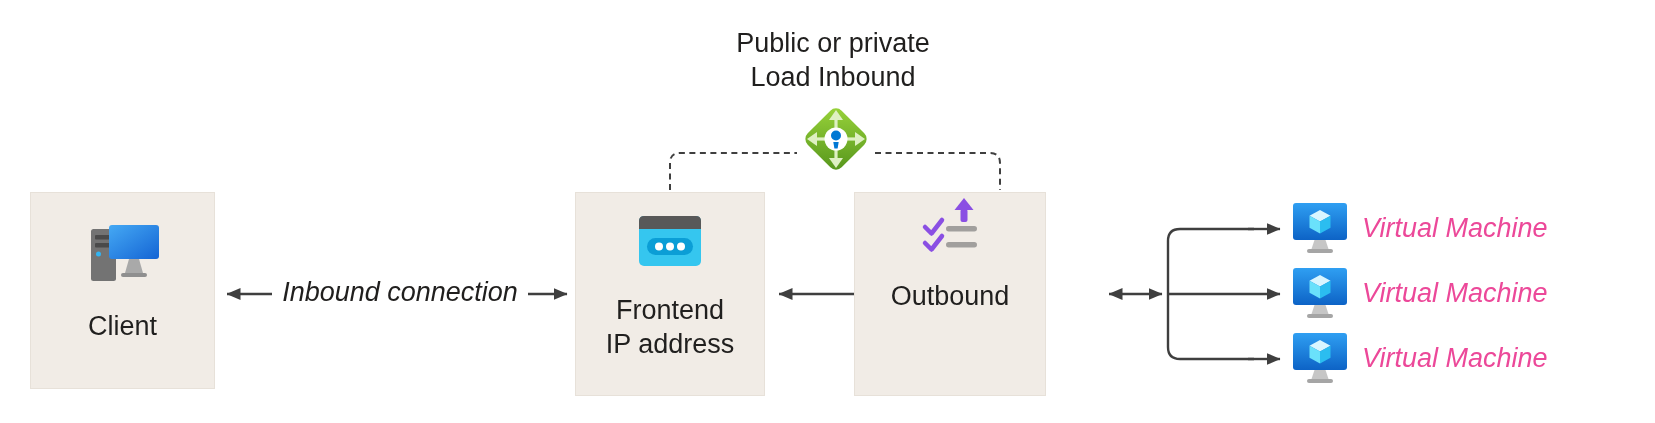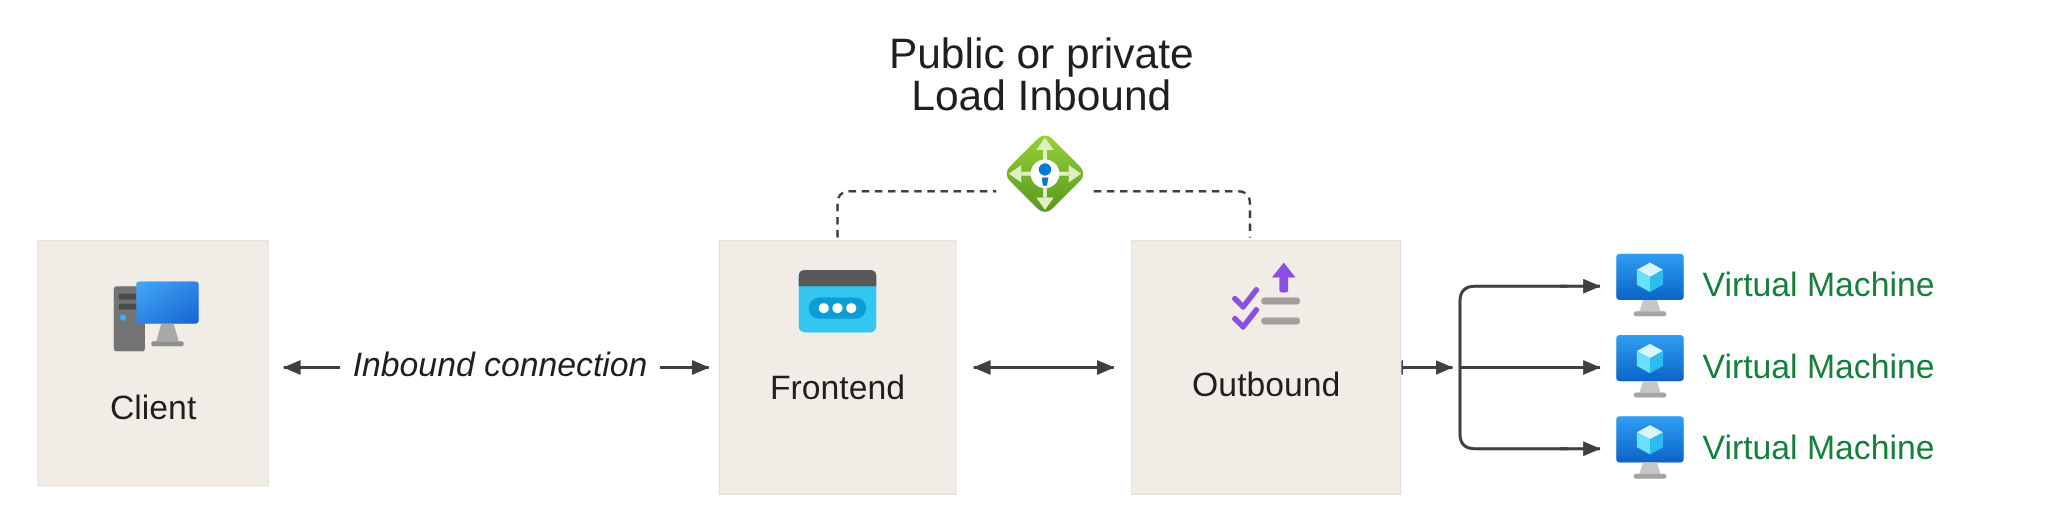--- a/index.html
+++ b/index.html
@@ -4,23 +4,23 @@
 <style>
   * { box-sizing: border-box; }
   html,body { margin:0; padding:0; background:#ffffff; }
   body { font-family:"Liberation Sans", sans-serif; }
   .canvas { position:relative; width:1655px; height:423px; background:#ffffff; overflow:hidden; }
   .layer { position:absolute; left:0; top:0; width:1655px; height:423px; }
   .ln   { stroke:#3f3f3f; stroke-width:2.4; fill:none; }
   .dash { stroke:#3f3f3f; stroke-width:2;   fill:none; stroke-dasharray:6 4.5; }
   .node { position:absolute; background:#f1ece6; border:1px solid #e7e1d9; display:flex; flex-direction:column; align-items:center; }
   .node-label { font-size:27px; line-height:34px; color:#201f1e; text-align:center; }
-  .title { position:absolute; text-align:center; font-size:34px; line-height:34px; color:#201f1e; white-space:nowrap; transform:translateX(-50%); }
+  .title { position:absolute; text-align:center; font-size:27px; line-height:34px; color:#201f1e; white-space:nowrap; transform:translateX(-50%); }
   .float-label { position:absolute; font-size:27px; color:#201f1e; white-space:nowrap; transform:translateX(-50%);font-style:italic; }
-  .vm-label { position:absolute; font-size:27px; color:#15803d; white-space:nowrap; }
+  .vm-label { position:absolute; font-size:27px; color:#ec4899; white-space:nowrap;font-style:italic; }
   .abs { position:absolute; }
 </style>
 </head>
 <body>
 
 <div class="canvas">
 
   <svg class="layer" width="1655" height="423" viewBox="0 0 1655 423">
     <defs>
       <marker id="ah" viewBox="0 0 14 12" markerWidth="14" markerHeight="12" refX="13.5" refY="6" orient="auto-start-reverse" markerUnits="userSpaceOnUse">
@@ -99,24 +99,25 @@
     <svg width="64" height="52" viewBox="0 0 64 52">
       <rect x="1" y="1" width="62" height="50" rx="5" fill="#35c6ef"></rect>
       <path d="M1 14 L1 6 Q1 1 6 1 L58 1 Q63 1 63 6 L63 14 Z" fill="#585858"></path>
       <rect x="9" y="23" width="46" height="17" rx="8.5" fill="#0b9ed6"></rect>
       <circle cx="21" cy="31.5" r="4" fill="#ffffff"></circle>
       <circle cx="32" cy="31.5" r="4" fill="#ffffff"></circle>
       <circle cx="43" cy="31.5" r="4" fill="#ffffff"></circle>
     </svg>
     <div class="node-label" style="margin-top:26px;">
       <div>Frontend</div>
+      <div>IP address</div>
     </div>
   </div>
 
-  <div class="node" style="left:905px; top:192px; width:216px; height:204px; padding-top:16px;">
+  <div class="node" style="left:854px; top:192px; width:192px; height:204px; padding-top:4px;">
     <svg width="58" height="58" viewBox="0 0 58 58">
       <g fill="#8a4fe3">
         <path d="M43 1 L52.5 13 L33.5 13 Z"></path>
         <rect x="39.5" y="12" width="7" height="13" rx="2"></rect>
       </g>
       <rect x="25" y="29" width="31" height="5.5" rx="2.75" fill="#a19f9d"></rect>
       <rect x="25" y="45" width="31" height="5.5" rx="2.75" fill="#a19f9d"></rect>
       <g stroke="#8a4fe3" stroke-width="4.5" fill="none" stroke-linecap="round" stroke-linejoin="round">
         <path d="M4 30 L10.5 36.5 L21 23"></path>
         <path d="M4 46 L10.5 52.5 L21 39"></path>

